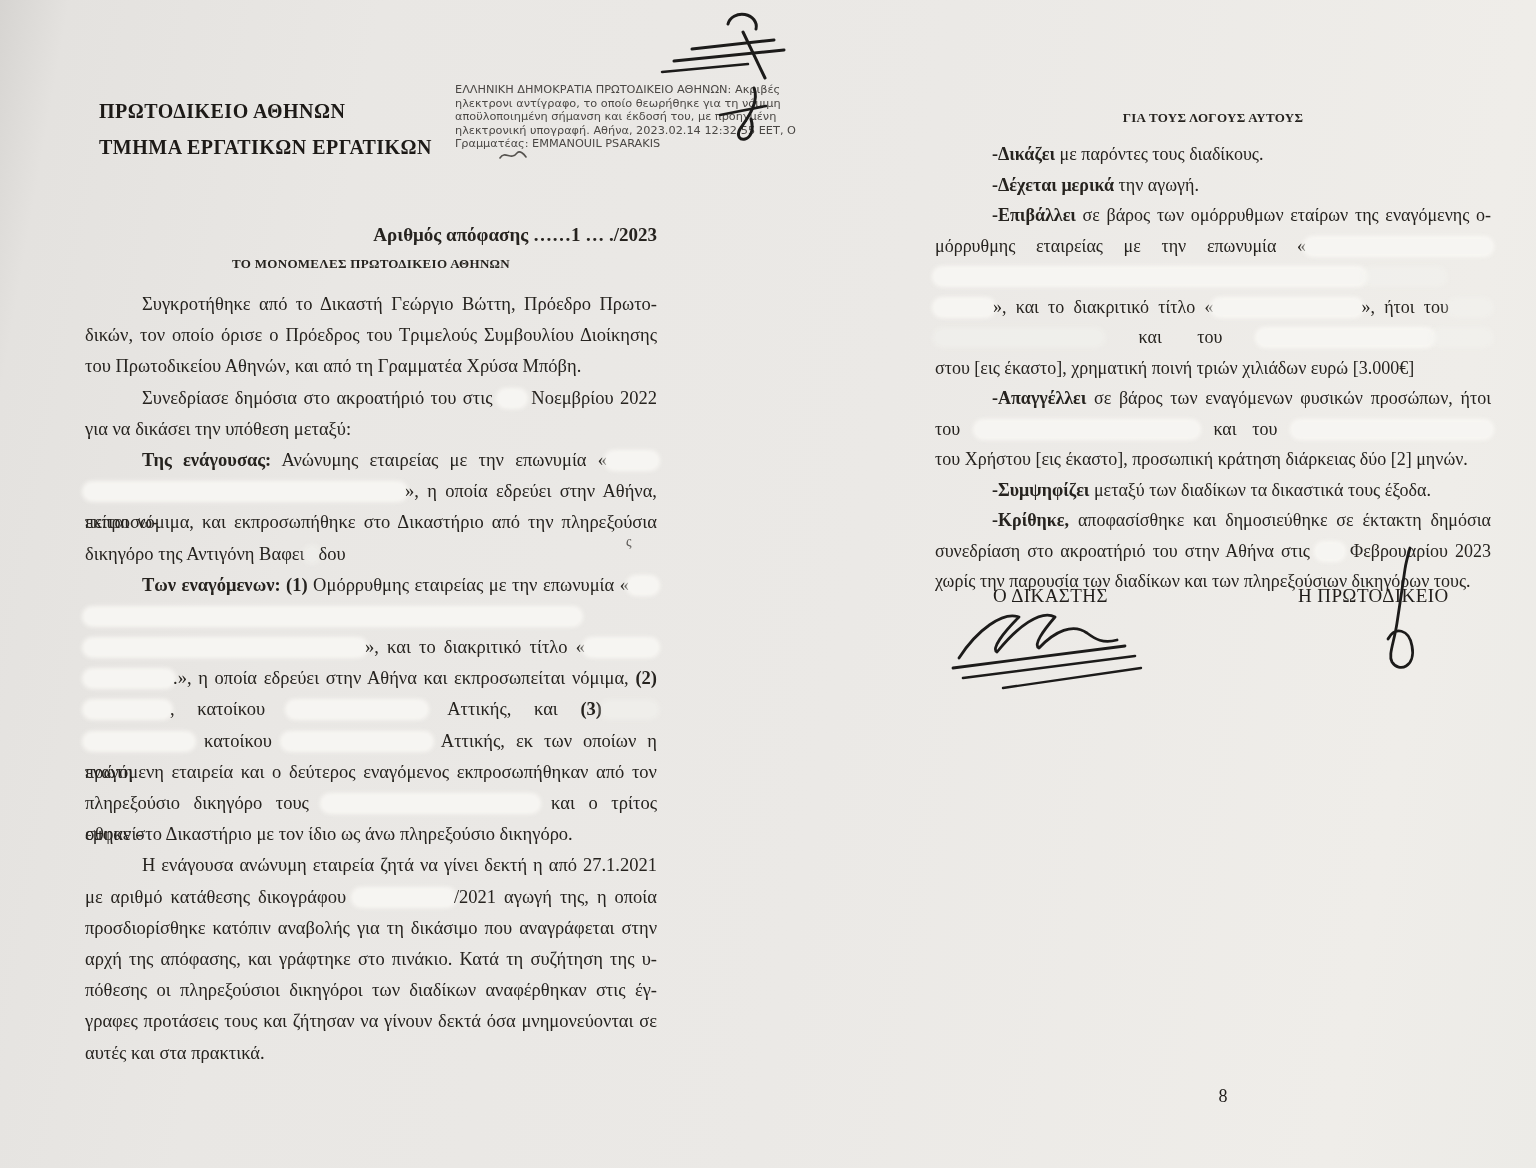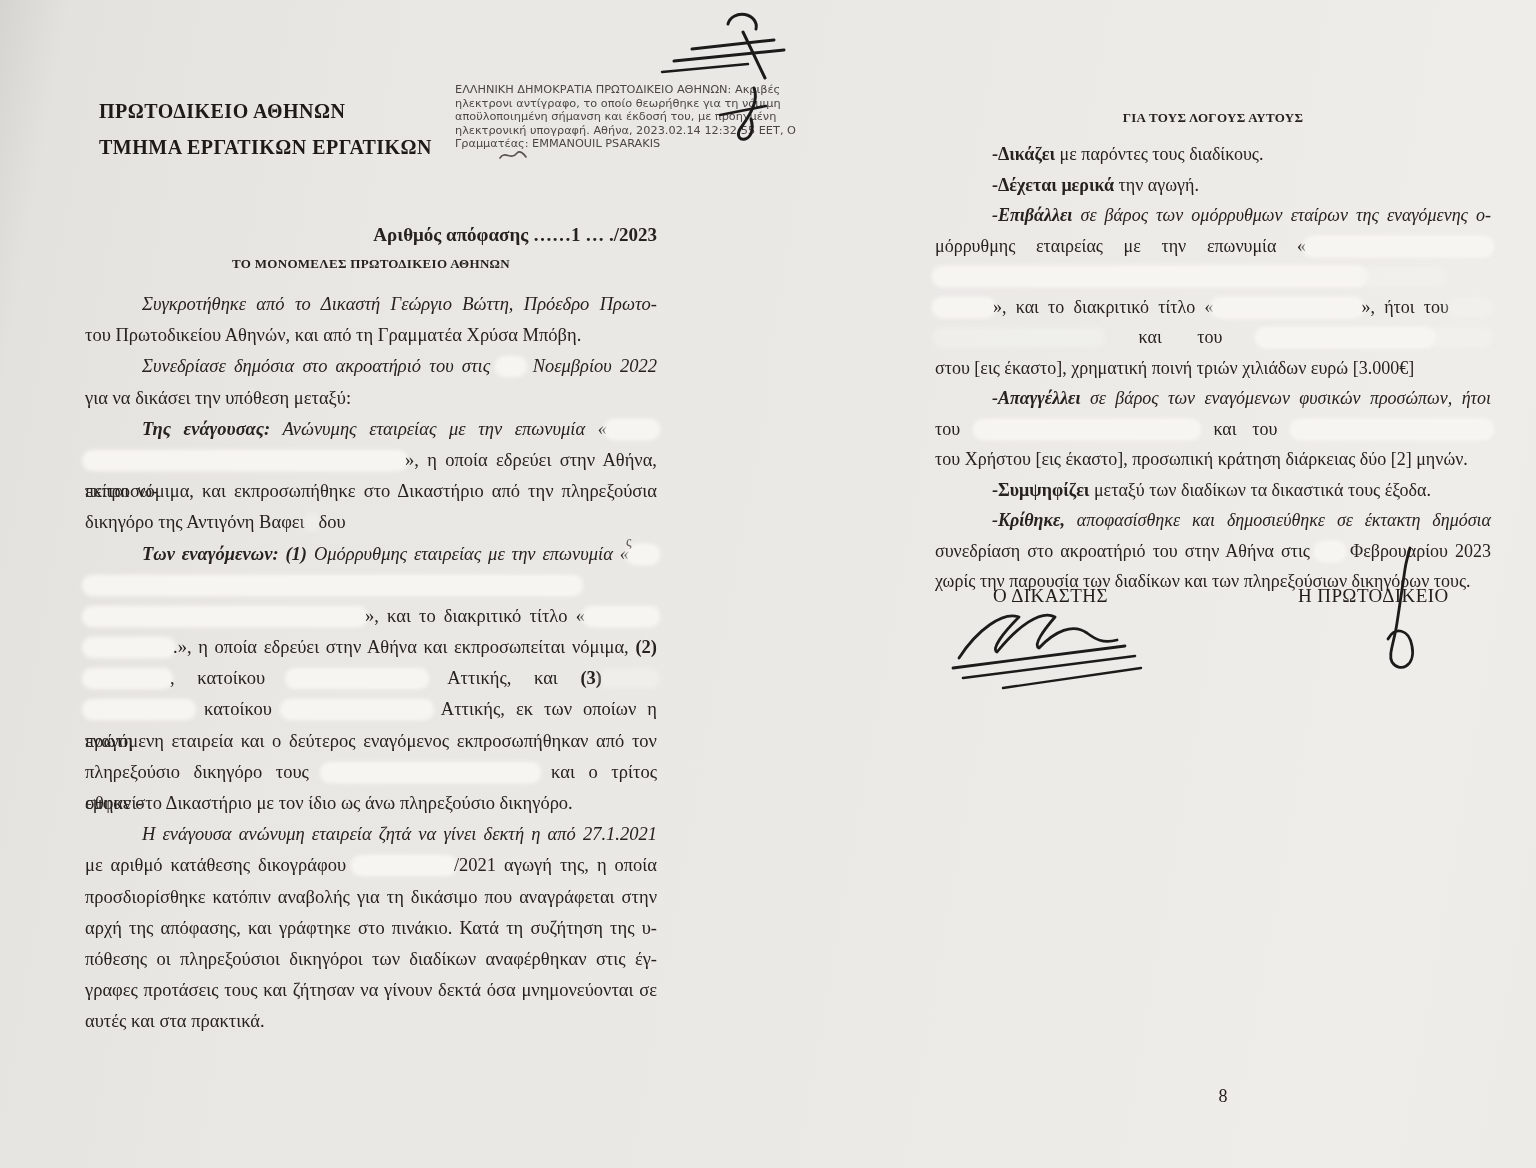--- a/index.html
+++ b/index.html
@@ -21,21 +21,21 @@
   .center{text-align:center;}
   .bold{font-weight:bold;}
   .doc-num{font-weight:bold;font-size:19px;width:100%;text-align:right;}
   .doc-title{font-weight:bold;font-size:13px;width:100%;letter-spacing:.3px;}
   .body-lines{width:100%;font-size:18.5px;}
   #page-right .body-lines{font-size:18px;}
   .line{height:31.2px;line-height:31.2px;white-space:nowrap;overflow:visible;}
   #page-right .line{height:30.5px;line-height:30.5px;}
   .line.just{text-align:justify;text-align-last:justify;white-space:normal;}
   .line.ind{padding-left:57px;}
-  .line.ind.just{padding-left:0;text-indent:57px;font-style:italic;}
+  .line.ind.just{padding-left:0;text-indent:57px;}
   .seg{display:inline;}
   .redact{
     display:inline-block;height:15px;border-radius:7px;vertical-align:-2px;
     background:#f6f5f2;box-shadow:0 0 4px 3px rgba(250,249,246,.85);
   }
   .redact.ghost{background:rgba(243,242,238,.55);box-shadow:0 0 4px 3px rgba(245,244,240,.45);}
   .sig-label{font-size:19px;letter-spacing:.4px;color:#201d1a;white-space:nowrap;}
   .pgnum{font-size:18px;color:#201d1a;}
   svg.ink{stroke:#1c1b1a;fill:none;stroke-linecap:round;stroke-linejoin:round;}
   .tinymark{font-size:14px;color:#5a5754;}
@@ -45,20 +45,21 @@
 
 <div id="page-left" class="abs">
   <div class="abs court-hd" style="left:14px;top:100px;">ΠΡΩΤΟΔΙΚΕΙΟ ΑΘΗΝΩΝ</div>
   <div class="abs court-hd" style="left:14px;top:136px;">ΤΜΗΜΑ ΕΡΓΑΤΙΚΩΝ ΕΡΓΑΤΙΚΩΝ</div>
 
   <div class="abs doc-num center" style="top:224px;left:0;">Αριθμός απόφασης ……1   … ./2023</div>
   <div class="abs doc-title center" style="top:256px;left:0;">ΤΟ ΜΟΝΟΜΕΛΕΣ ΠΡΩΤΟΔΙΚΕΙΟ ΑΘΗΝΩΝ</div>
 
   <div class="abs body-lines" style="top:289px;left:0;">
       <div class="line ind just"><span class="seg">Συγκροτήθηκε από το Δικαστή Γεώργιο Βώττη, Πρόεδρο Πρωτο-</span></div>
+      <div class="line just"><span class="seg">δικών, τον οποίο όρισε ο Πρόεδρος του Τριμελούς Συμβουλίου Διοίκησης</span></div>
       <div class="line"><span class="seg">του Πρωτοδικείου Αθηνών, και από τη Γραμματέα Χρύσα Μπόβη.</span></div>
       <div class="line ind just"><span class="seg">Συνεδρίασε δημόσια στο ακροατήριό του στις </span><span class="redact" style="width: 26px;"></span><span class="seg"> Νοεμβρίου 2022</span></div>
       <div class="line"><span class="seg">για να δικάσει την υπόθεση μεταξύ:</span></div>
       <div class="line ind just"><span class="seg bold">Της ενάγουσας:</span><span class="seg"> Ανώνυμης εταιρείας με την επωνυμία «</span><span class="redact" style="width: 50px;"></span></div>
       <div class="line just"><span class="redact" style="width: 320px;"></span><span class="seg">», η οποία εδρεύει στην Αθήνα, εκπροσω-</span></div>
       <div class="line just"><span class="seg">πείται νόμιμα, και εκπροσωπήθηκε στο Δικαστήριο από την πληρεξούσια</span></div>
       <div class="line"><span class="seg">δικηγόρο της Αντιγόνη Βαφει</span><span class="redact ghost" style="width: 14px;"></span><span class="seg">δου</span></div>
       <div class="line ind just"><span class="seg bold">Των εναγόμενων:</span><span class="seg"> </span><span class="seg bold">(1)</span><span class="seg"> Ομόρρυθμης εταιρείας με την επωνυμία «</span><span class="redact" style="width: 28px;"></span></div>
       <div class="line"><span class="redact" style="width: 495px;"></span></div>
       <div class="line just"><span class="redact" style="width: 280px;"></span><span class="seg">», και το διακριτικό τίτλο «</span><span class="redact" style="width: 72px;"></span></div>

